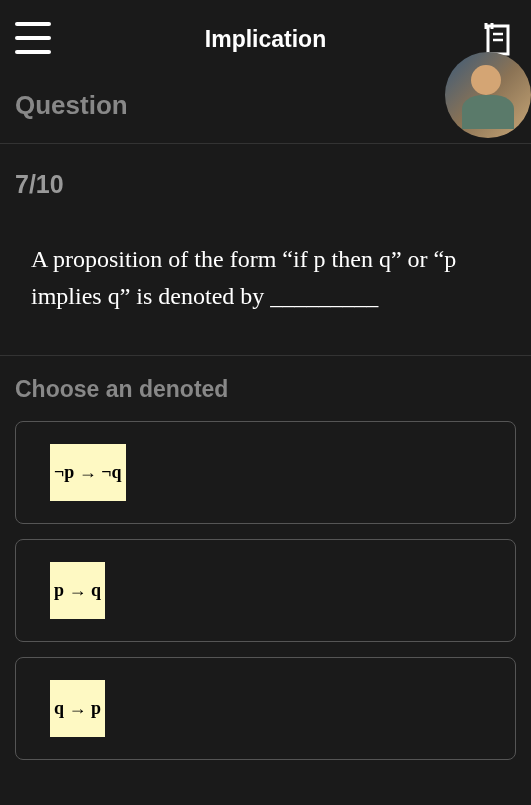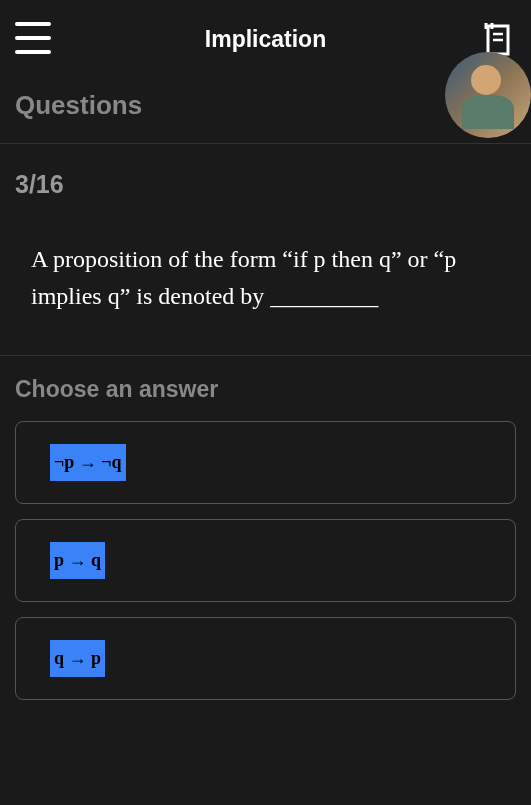--- a/index.html
+++ b/index.html
@@ -133,23 +133,23 @@
     }
     .answer-option {
       border: 1px solid #555;
       border-radius: 8px;
       padding: 22px 34px;
       cursor: pointer;
       background: #1a1a1a;
     }
     .formula-box {
       display: inline-block;
-      background: #3b82f6;
+      background: #fef9c3;
       color: #000;
-      padding: 8px 4px;
+      padding: 18px 4px;
       font-family: Georgia, serif;
       font-size: 18px;
       font-weight: 600;
     }
   </style>
 </head>
 <body>
 
 <div class="header">
   <div class="hamburger">
@@ -164,33 +164,33 @@
       <line x1="13" y1="14" x2="23" y2="14" stroke="#fff" stroke-width="2.5"></line>
       <line x1="13" y1="20" x2="23" y2="20" stroke="#fff" stroke-width="2.5"></line>
       <path d="M 6 3 L 6 9" stroke="#fff" stroke-width="3"></path>
       <path d="M 12 3 L 12 9" stroke="#fff" stroke-width="3"></path>
     </svg>
   </div>
 </div>
 
 <div class="avatar"></div>
 
-<div class="section-header">Questions</div>
+<div class="section-header">Question</div>
 
 <div class="divider"></div>
 
 <div class="question-bar">
-  <span class="question-progress">3/16</span>
+  <span class="question-progress">7/10</span>
 </div>
 
 <div class="question-text">A proposition of the form “if p then q” or “p implies q” is denoted by _________</div>
 
 <div class="divider"></div>
 
-<div class="answer-section-header">Choose an answer</div>
+<div class="answer-section-header">Choose an denoted</div>
 
 <div class="answers">
   <div class="answer-option">
     <span class="formula-box">¬p → ¬q</span>
   </div>
   <div class="answer-option">
     <span class="formula-box">p → q</span>
   </div>
   <div class="answer-option">
     <span class="formula-box">q → p</span>

